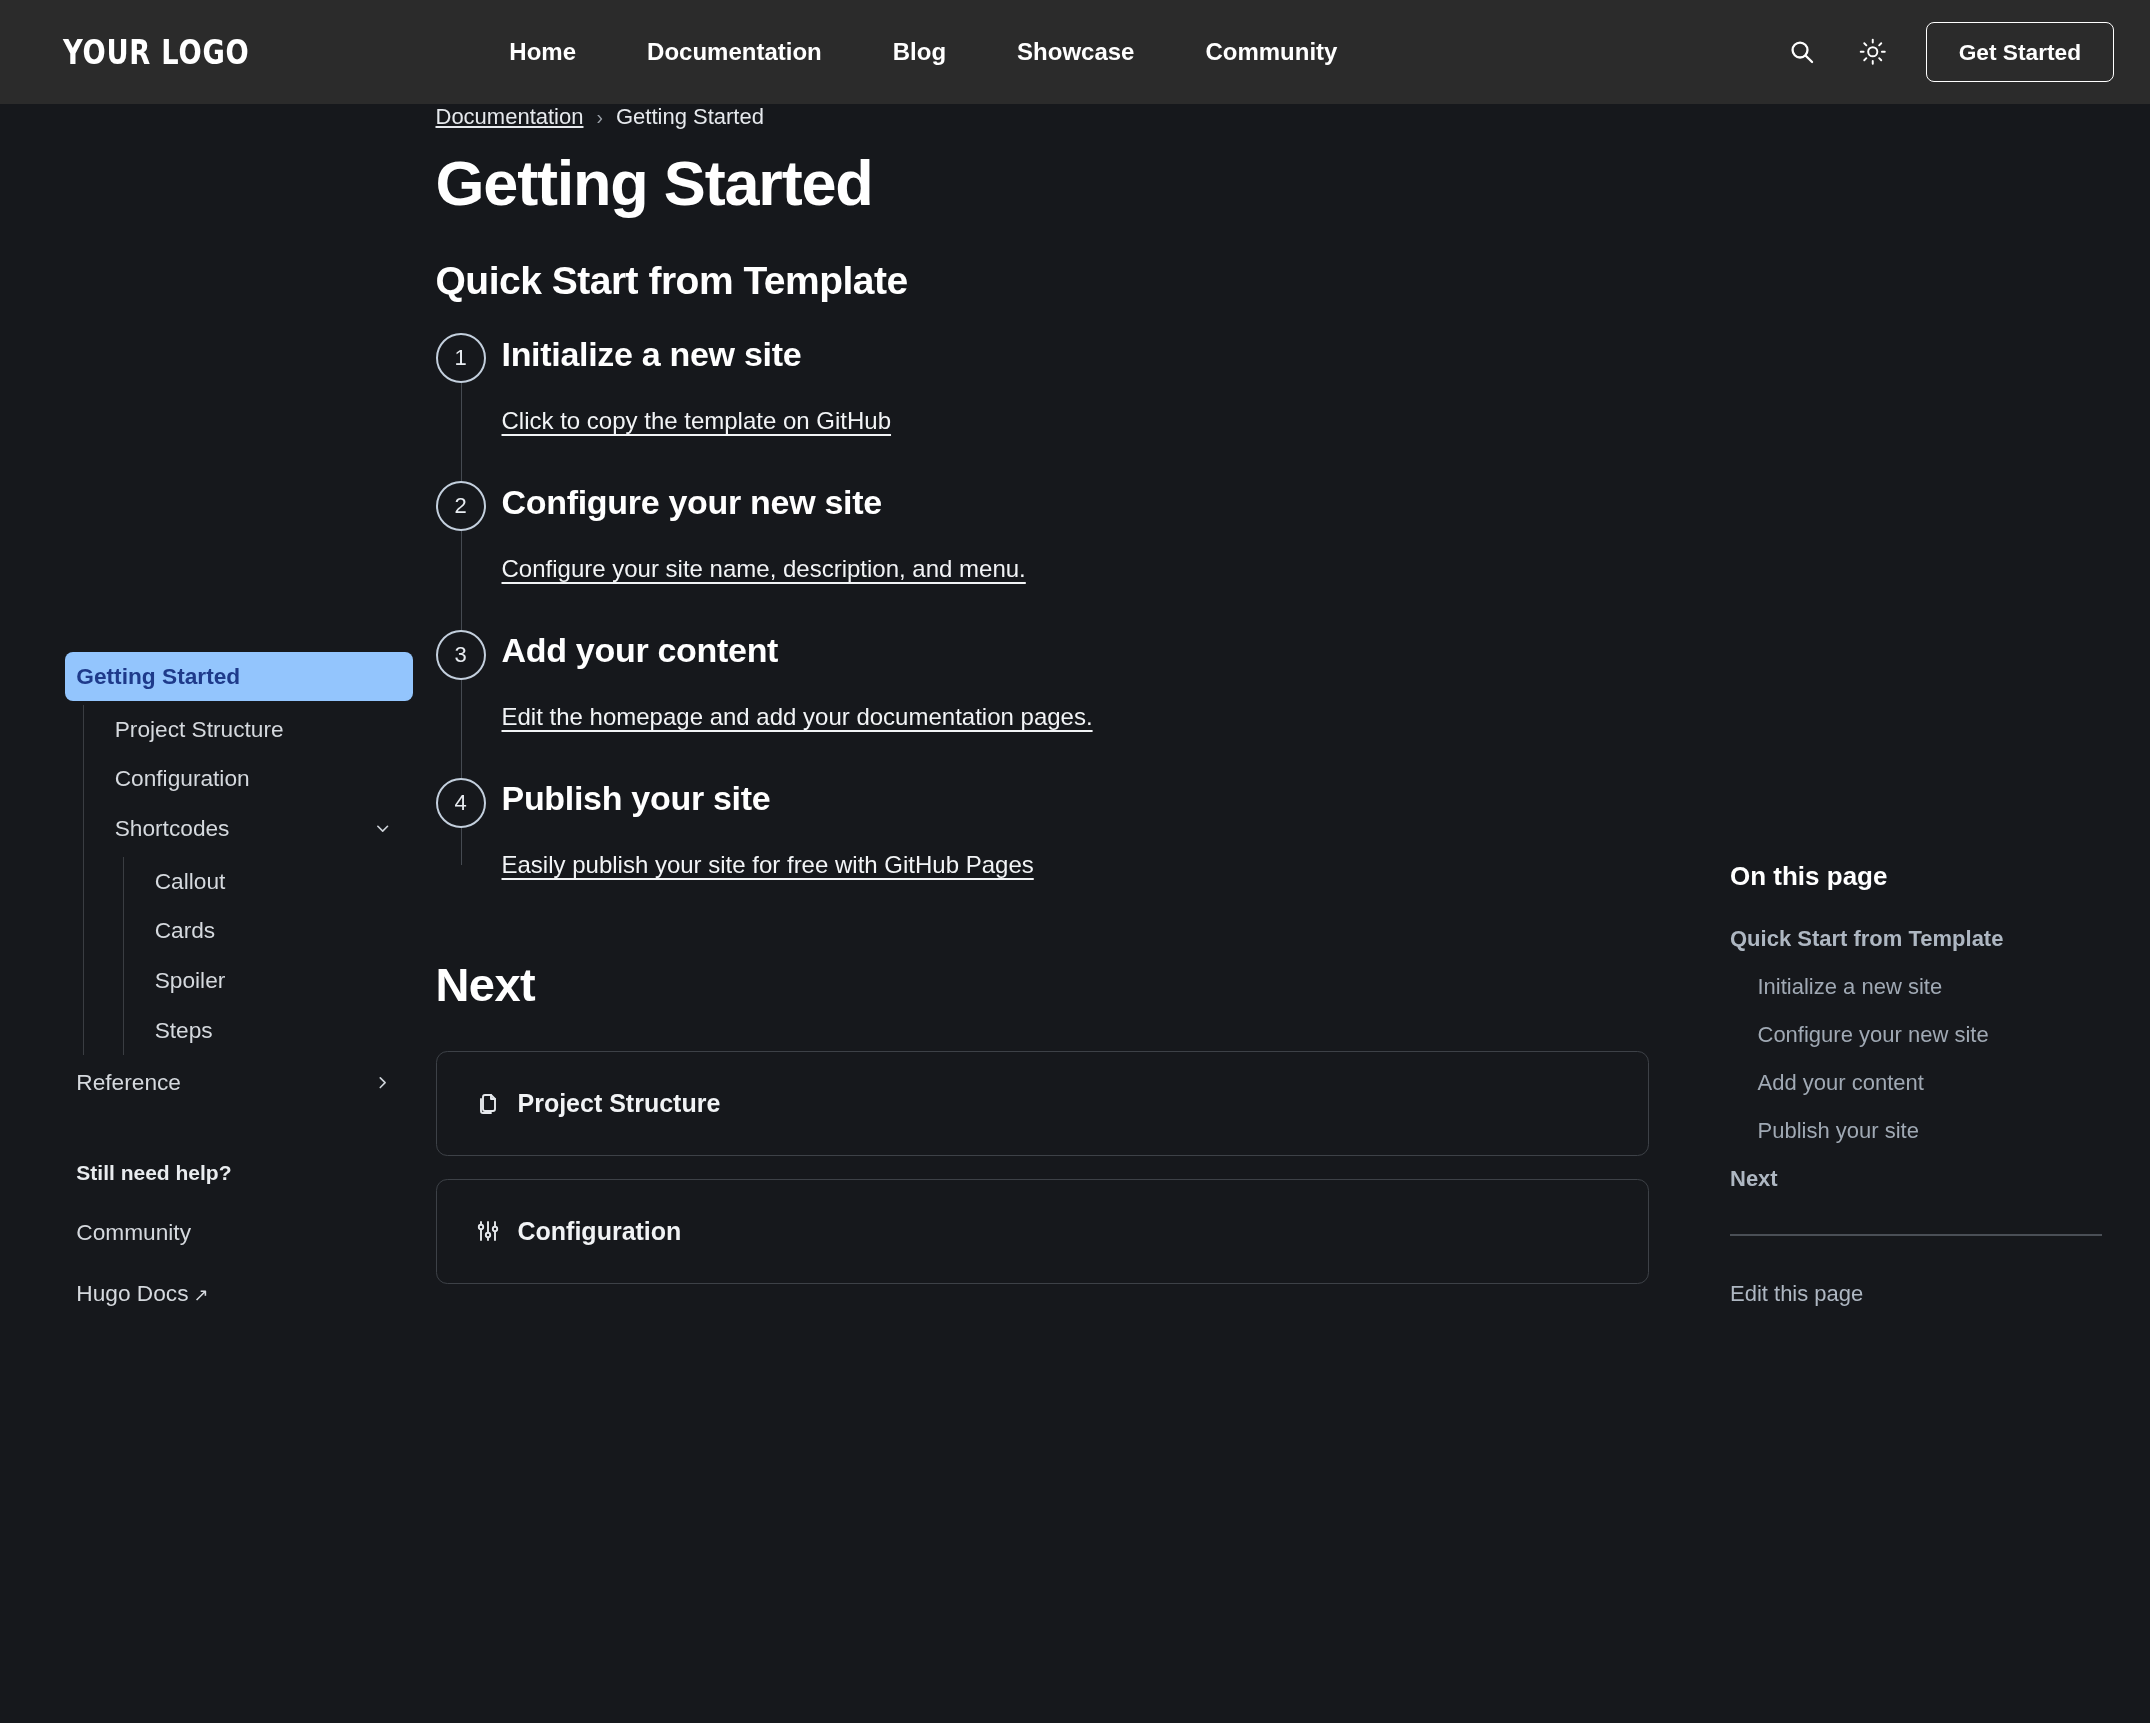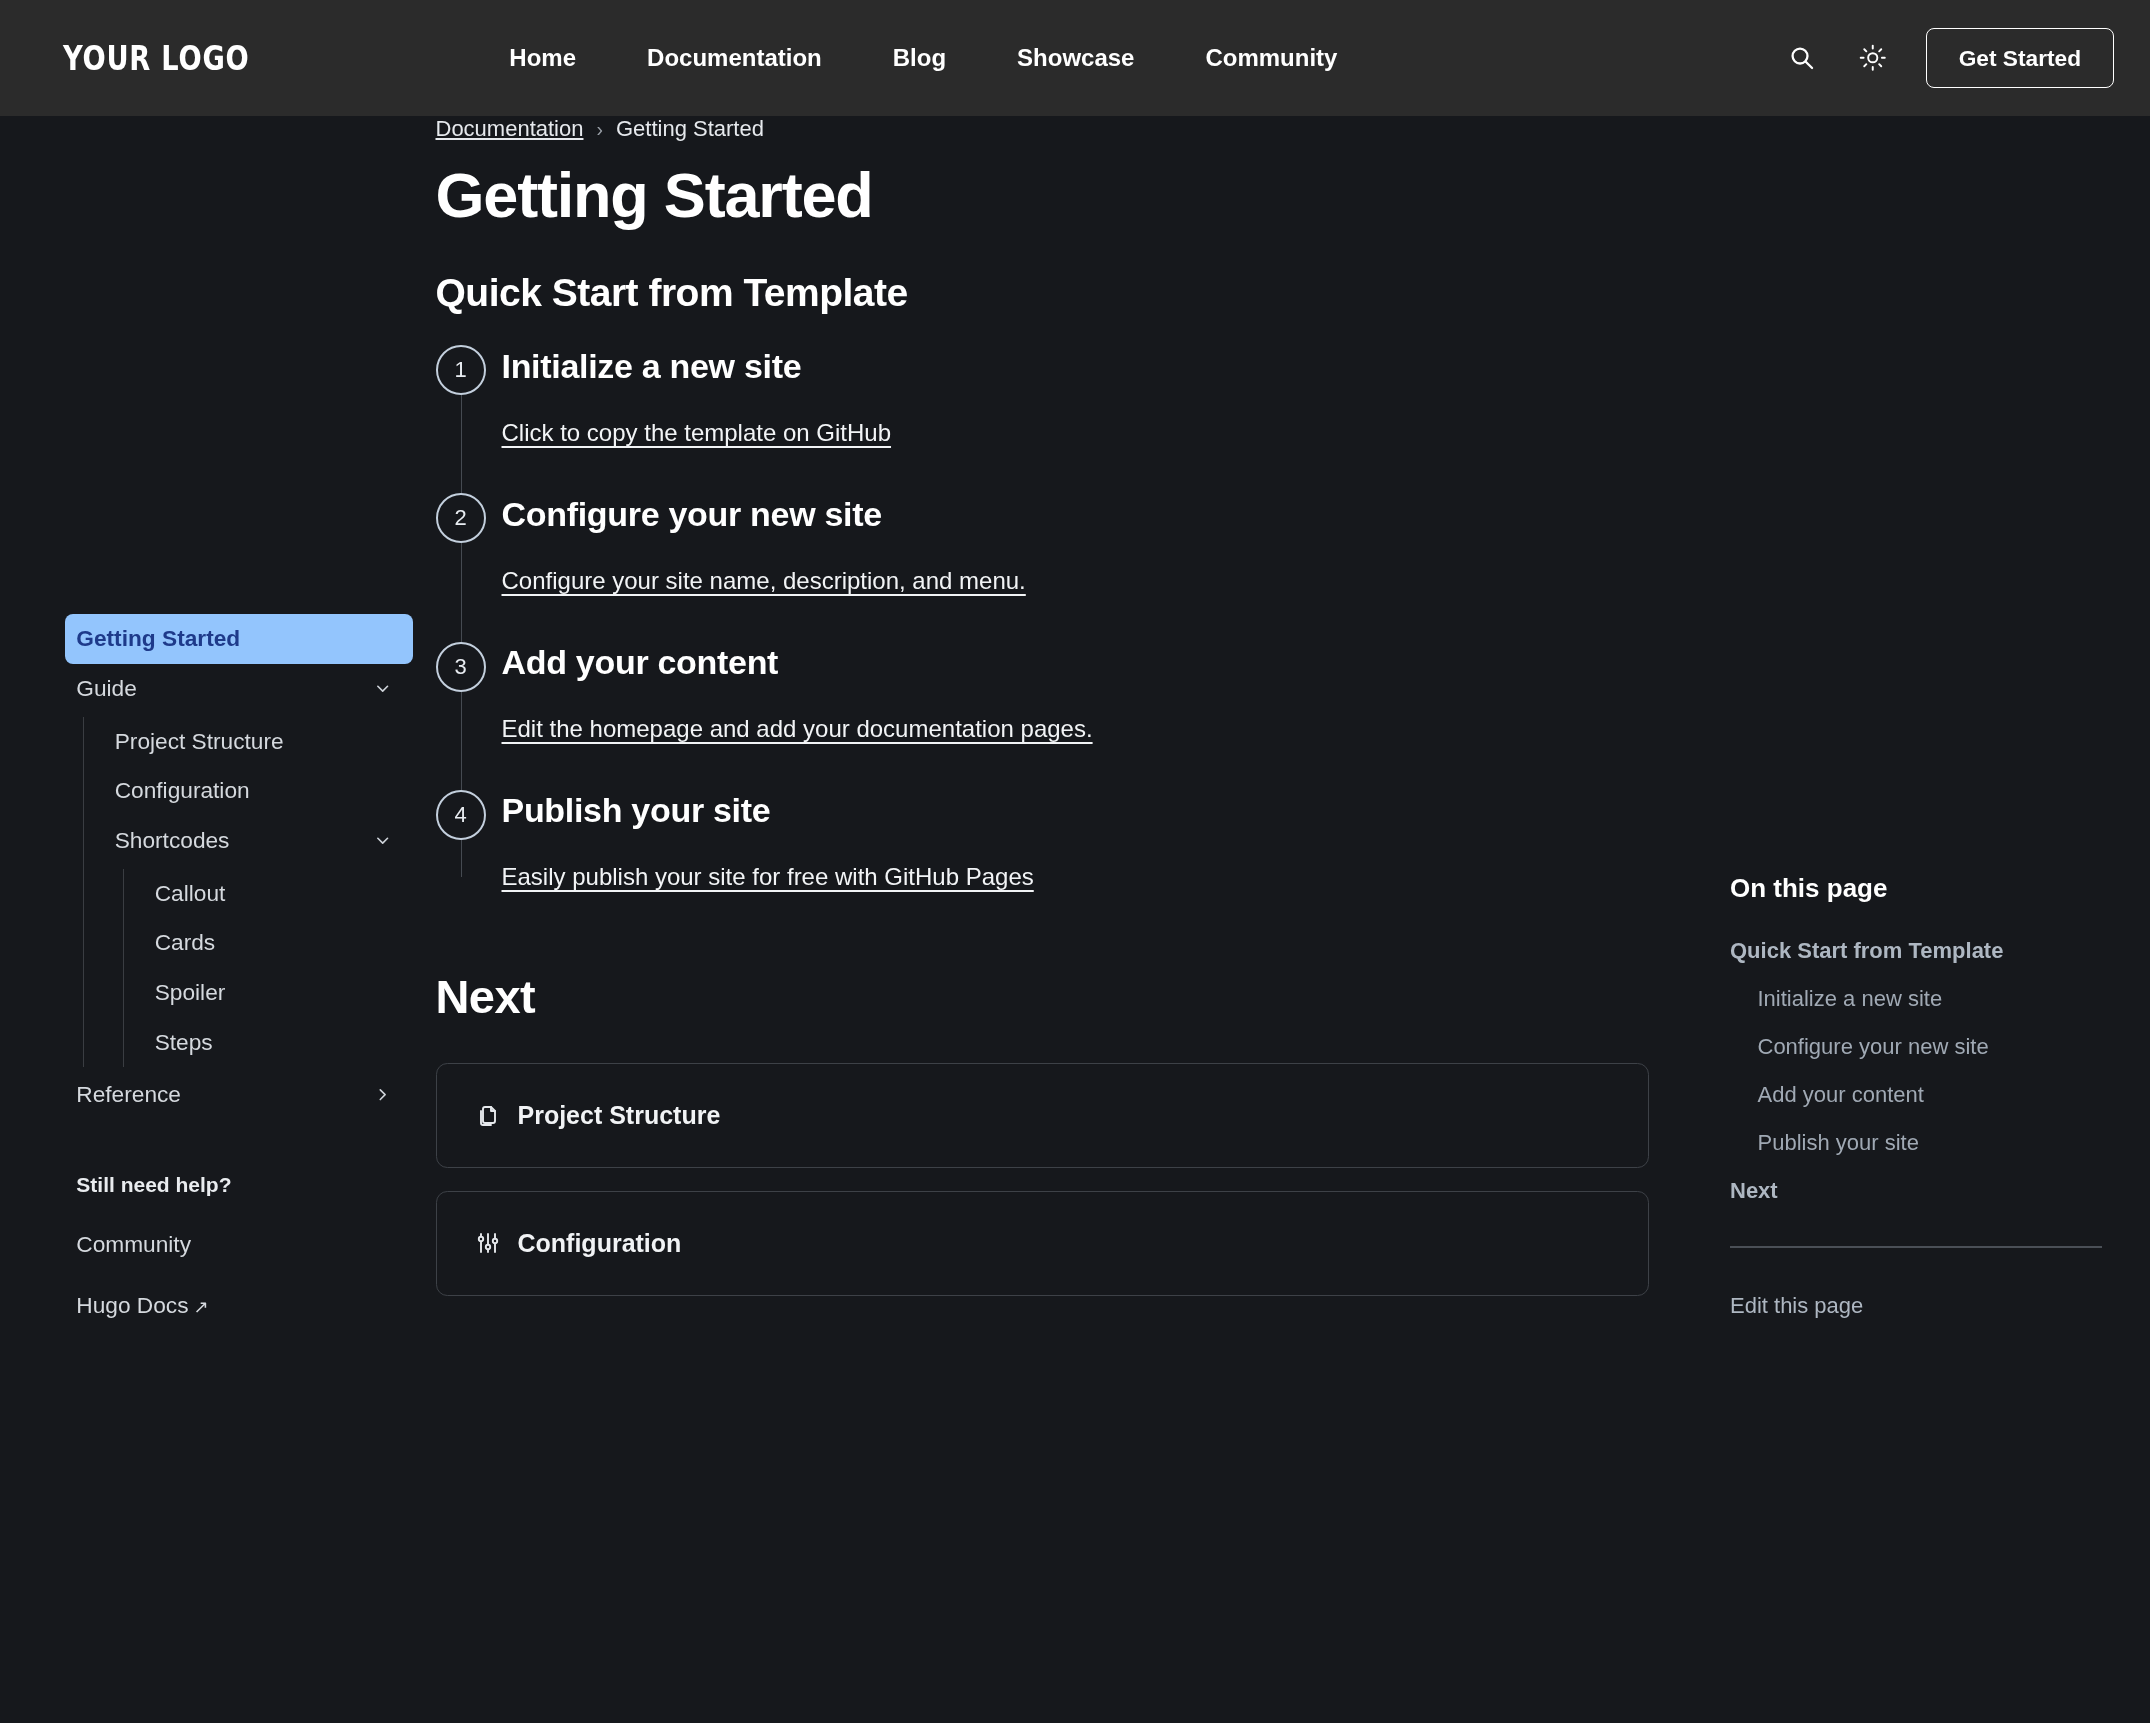--- a/index.html
+++ b/index.html
@@ -7,21 +7,21 @@
   html, body {
     width: 2151px;
     height: 1723px;
     background: #16181c;
     font-family: "Liberation Sans", sans-serif;
     overflow: hidden;
   }
 
   
   .site-header {
-    height: 116px;
+    height: 104px;
     background: #2b2b2b;
     display: flex;
     align-items: center;
     padding: 0 37px 0 63px;
     position: relative;
   }
 
   .logo {
     font-family: "DejaVu Sans", sans-serif;
     font-size: 29px;
@@ -338,28 +338,20 @@
 </header>
 
 <div class="page-body">
 
   <aside class="sidebar">
 
     <a class="nav-item active">
       <span>Getting Started</span>
     </a>
 
-    <a class="nav-item">
-      <span>Guide</span>
-      <span class="chev">
-        <svg width="19.4" height="19.4" viewBox="0 0 24 24" fill="none" stroke="currentColor" stroke-width="2" stroke-linecap="round" stroke-linejoin="round">
-            <polyline points="6 9 12 15 18 9"></polyline>
-          </svg>
-      </span>
-    </a>
 
     <div class="nav-children">
       <a class="nav-item">
         <span>Project Structure</span>
       </a>
       <a class="nav-item">
         <span>Configuration</span>
       </a>
       <a class="nav-item">
         <span>Shortcodes</span>

